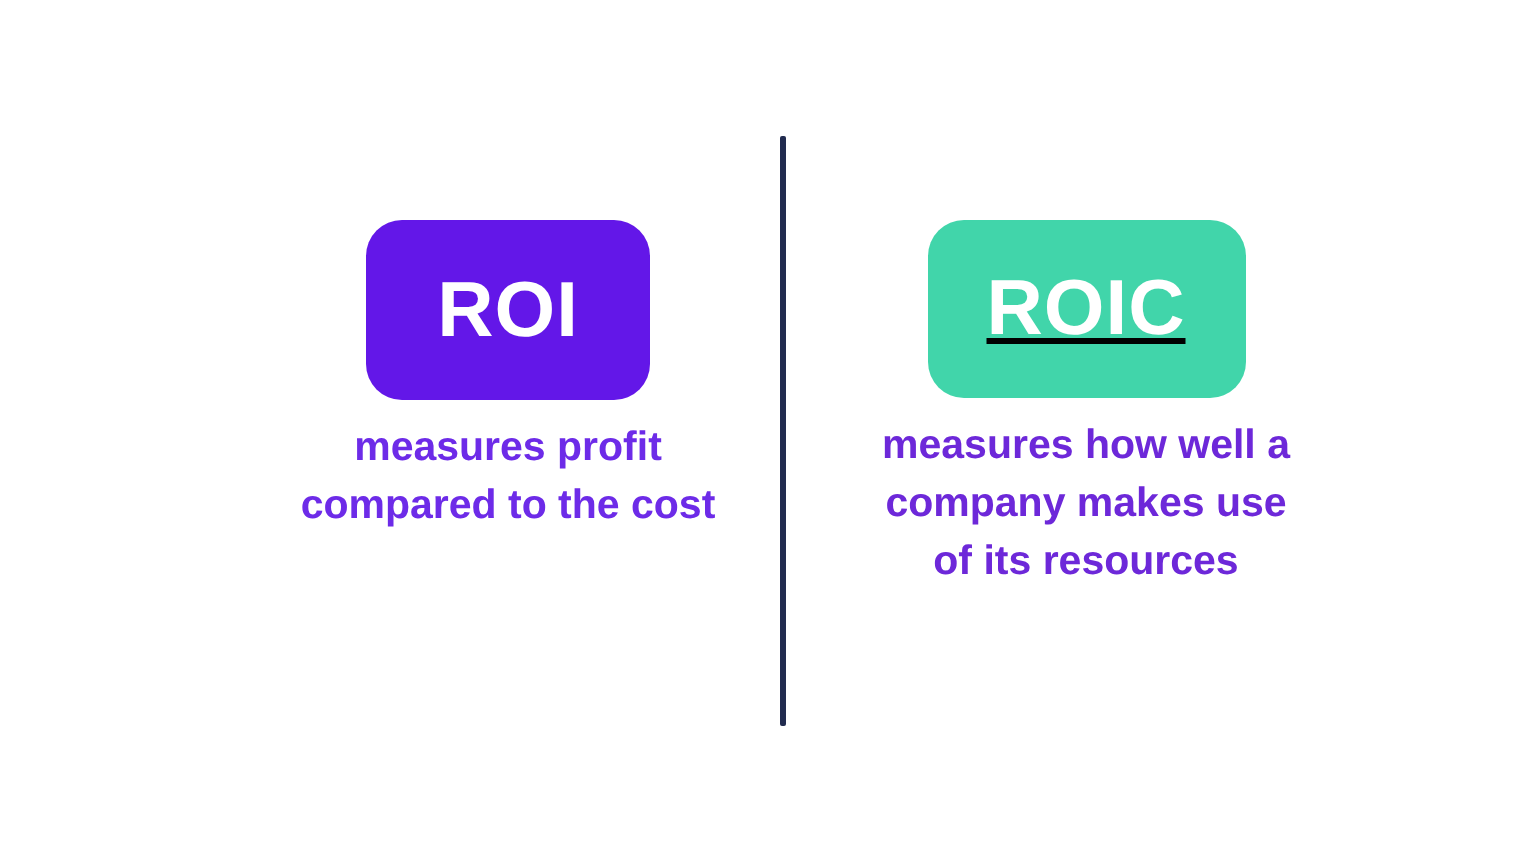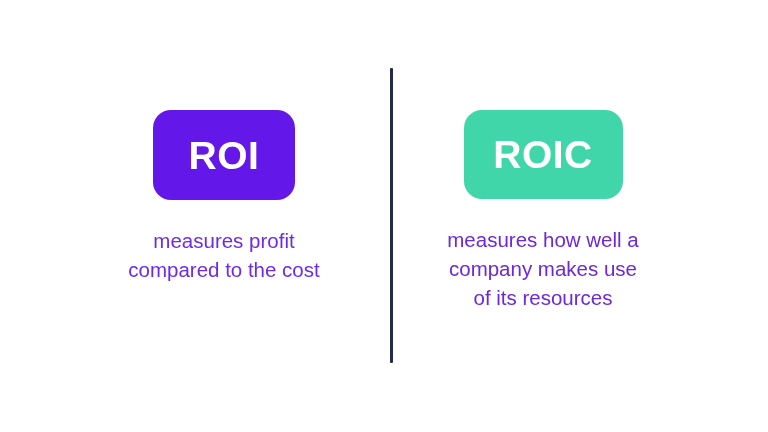--- a/index.html
+++ b/index.html
@@ -34,21 +34,21 @@
   }
 
   
   .column {
     position: absolute;
     top: 110px;
     display: flex;
     flex-direction: column;
     align-items: center;
   }
-  .column-left  { left: 94px;  width: 260px; }
+  .column-left  { left: 124px;  width: 260px; }
   .column-right { left: 413px;  width: 260px; }
 
   
   .chip {
     display: flex;
     align-items: center;
     justify-content: center;
     border-radius: 18px;
     box-sizing: border-box;
   }
@@ -62,29 +62,30 @@
   }
   .chip-roi {
     width: 142px;
     height: 90px;
     background: #6317e8;
   }
   .chip-roic {
     width: 159px;
     height: 89px;
     background: #41d5aa;
+    text-decoration: underline;
   }
 
   
   .caption {
-    margin-top: 26px;
+    margin-top: 9px;
     text-align: center;
     font-size: 20.5px;
     line-height: 1.42;
-    font-weight: normal;
+    font-weight: bold;
     white-space: pre-line;
     font-family: "Liberation Sans", sans-serif;
   }
   .caption-left  { color: #6d2be8; width: 260px; }
   .caption-right { color: #6d28d9; width: 230px; }
 </style>
 </head>
 <body>
 
 <div class="canvas">

